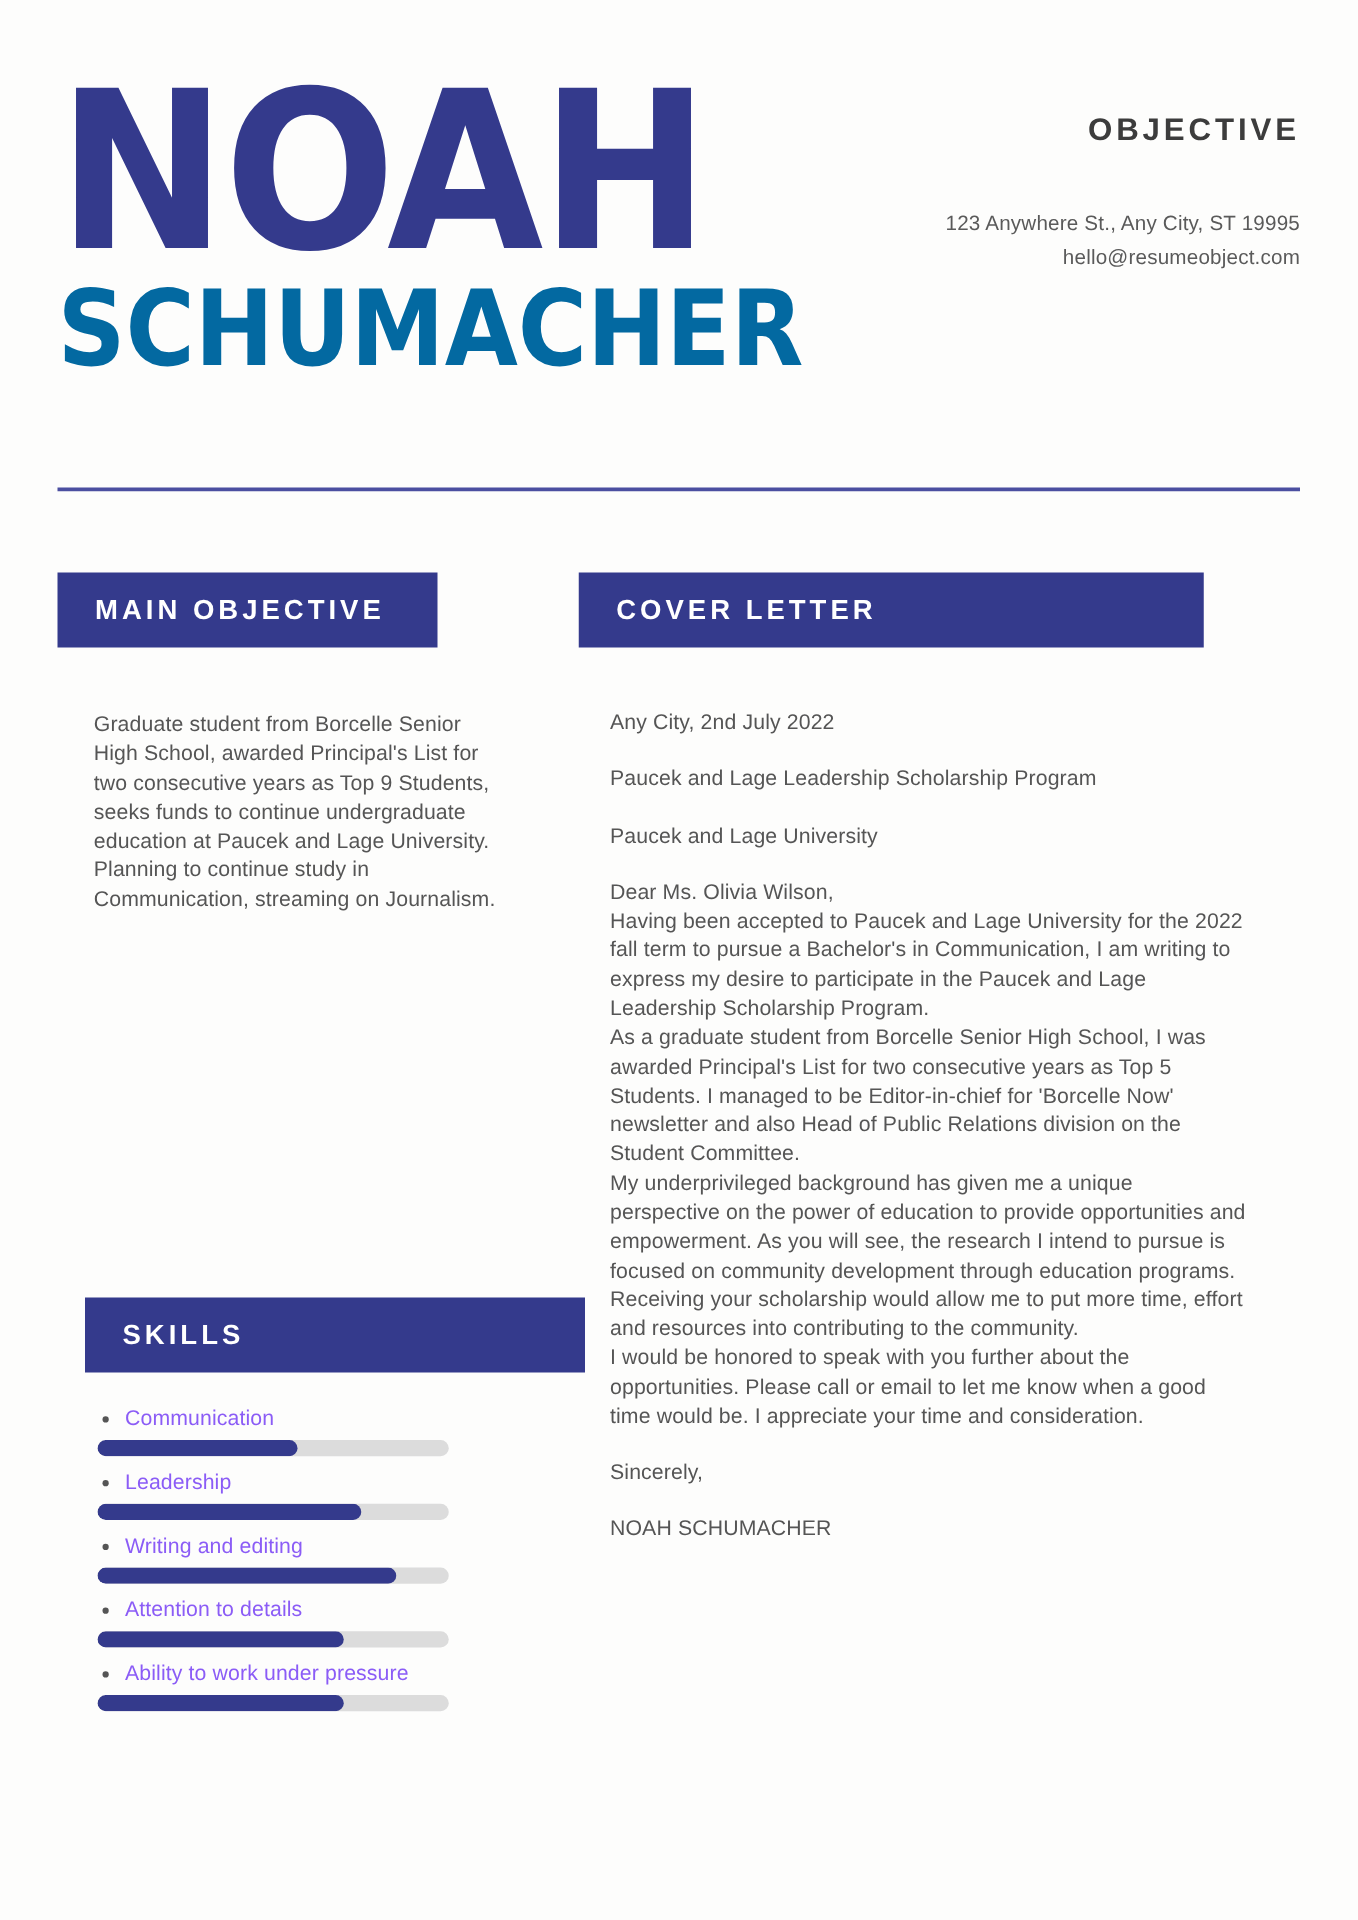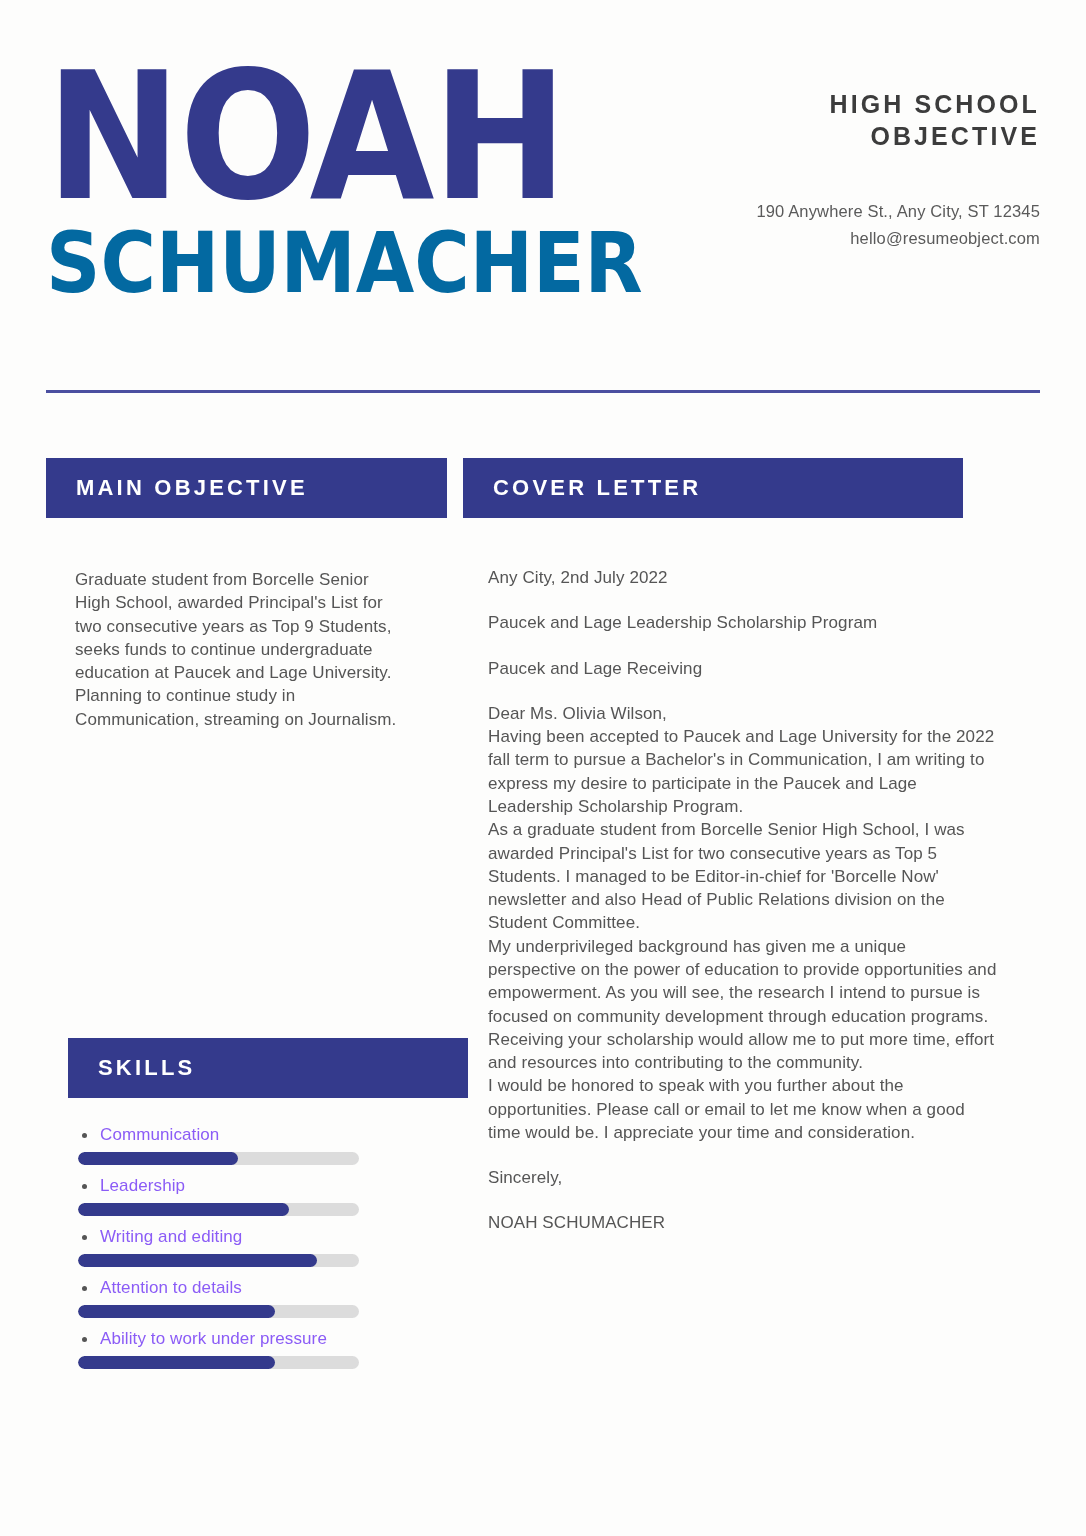--- a/index.html
+++ b/index.html
@@ -108,21 +108,21 @@
 
   .section-bar {
     background: #343a8c;
     color: #ffffff;
     font-size: 22px;
     font-weight: bold;
     letter-spacing: 3.2px;
     padding: 17px 0 17px 30px;
     box-sizing: border-box;
   }
-  .section-bar.objective { width: 401px; }
+  .section-bar.objective { width: 304px; }
   .section-bar.cover { width: 500px; }
 
   .body-text {
     font-size: 17px;
     line-height: 1.37;
     color: #555555;
     letter-spacing: 0.1px;
     white-space: pre-line;
   }
 
@@ -201,25 +201,24 @@
 
 <div class="page">
 
   <div class="header">
     <div class="name-block">
       <div class="first-name">NOAH</div>
       <div class="last-name">SCHUMACHER</div>
     </div>
     <div class="header-right">
       <div class="job-title">
-        <div>HIGH SCHOOL</div>
         <div>OBJECTIVE</div>
       </div>
       <div class="contact-group">
-        <div class="contact-line">190 Anywhere St., Any City, ST 12345</div>
+        <div class="contact-line">123 Anywhere St., Any City, ST 19995</div>
         <div class="contact-line">hello@resumeobject.com</div>
       </div>
     </div>
   </div>
 
   <div class="divider"></div>
 
   <div class="col-left">
     <div class="section-bar objective">MAIN OBJECTIVE</div>
     <div class="body-text objective-text">Graduate student from Borcelle Senior High School, awarded Principal's List for two consecutive years as Top 9 Students, seeks funds to continue undergraduate education at Paucek and Lage University. Planning to continue study in Communication, streaming on Journalism.</div>
@@ -274,21 +273,21 @@
         </div>
       </li>
     </ul>
   </div>
 
   <div class="col-right">
     <div class="section-bar cover">COVER LETTER</div>
     <div class="letter-body">
       <div class="letter-para">Any City, 2nd July 2022</div>
       <div class="letter-para">Paucek and Lage Leadership Scholarship Program</div>
-      <div class="letter-para">Paucek and Lage Receiving</div>
+      <div class="letter-para">Paucek and Lage University</div>
       <div class="letter-para">Dear Ms. Olivia Wilson,
 Having been accepted to Paucek and Lage University for the 2022 fall term to pursue a Bachelor's in Communication, I am writing to express my desire to participate in the Paucek and Lage Leadership Scholarship Program.
 As a graduate student from Borcelle Senior High School, I was awarded Principal's List for two consecutive years as Top 5 Students. I managed to be Editor-in-chief for 'Borcelle Now' newsletter and also Head of Public Relations division on the Student Committee.
 My underprivileged background has given me a unique perspective on the power of education to provide opportunities and empowerment. As you will see, the research I intend to pursue is focused on community development through education programs. Receiving your scholarship would allow me to put more time, effort and resources into contributing to the community.
 I would be honored to speak with you further about the opportunities. Please call or email to let me know when a good time would be. I appreciate your time and consideration.</div>
       <div class="letter-para">Sincerely,</div>
       <div class="letter-para">NOAH SCHUMACHER</div>
     </div>
   </div>
 

